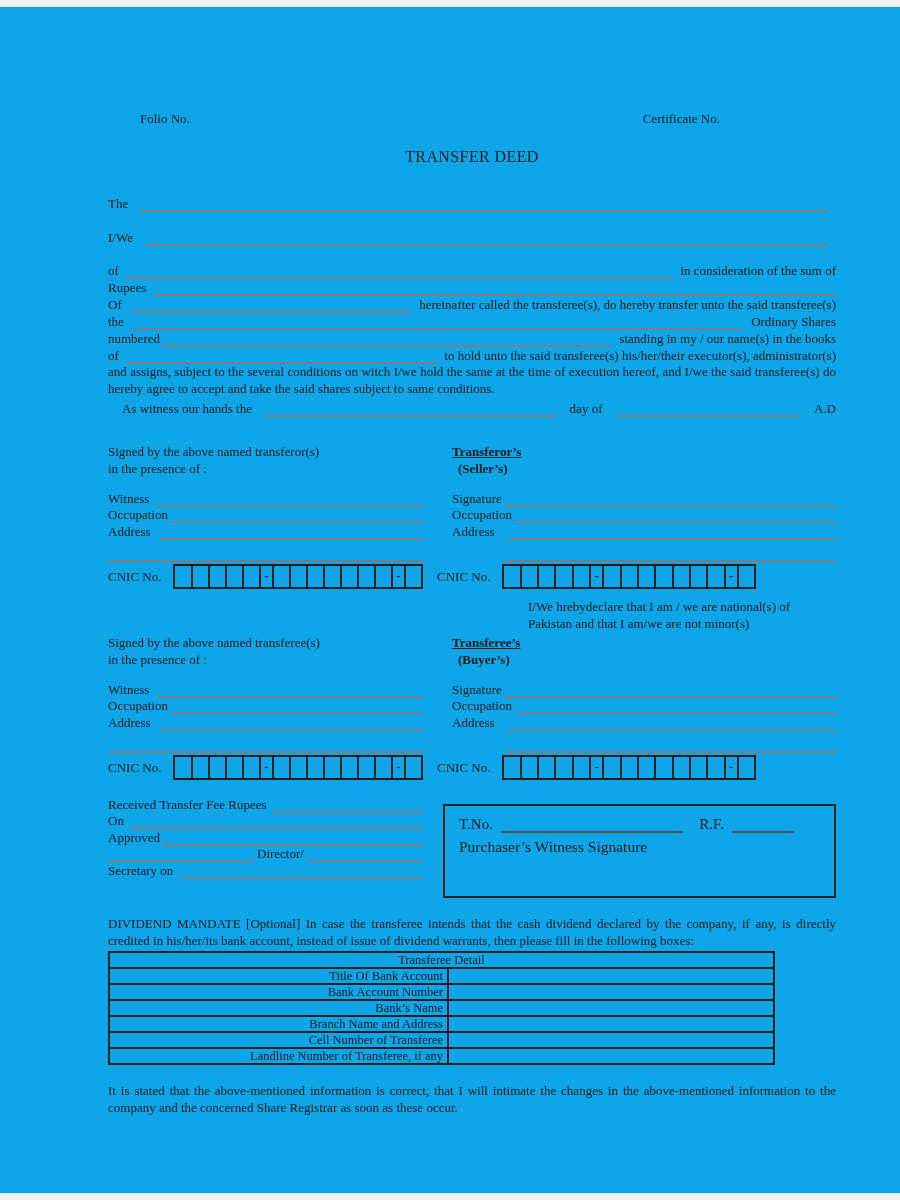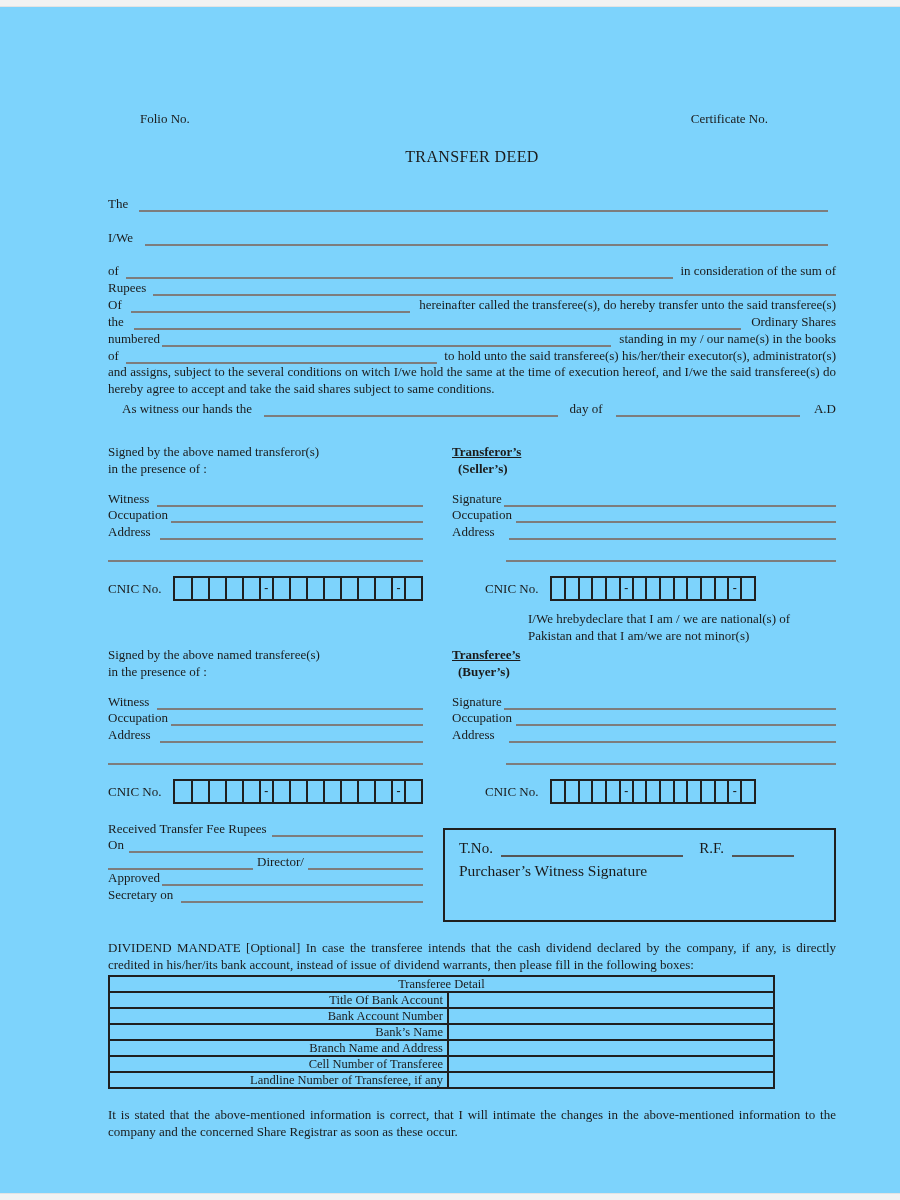--- a/index.html
+++ b/index.html
@@ -1,43 +1,43 @@
 <!DOCTYPE html>
 <html><head>
 <meta charset="utf-8">
 <style>
   * { margin:0; padding:0; box-sizing:border-box; }
   html,body { background:#fff; }
   body { width:900px; height:1200px; font-family:"Liberation Serif", serif; color:#1b1b1b; }
-  .page { position:relative; width:900px; height:1200px; background:#7dd3fc; overflow:hidden; }
+  .page { position:relative; width:900px; height:1200px; background:#0ea5e9; overflow:hidden; }
   .edge-top { position:absolute; top:0; left:0; right:0; height:7px; background:#f2f2f2; border-bottom:1px solid #e3e3e3; }
   .edge-bottom { position:absolute; bottom:0; left:0; right:0; height:7px; background:#f2f2f2; border-top:1px solid #e3e3e3; }
   .content { position:absolute; left:108px; top:0; width:728px; font-size:13px; line-height:17px; }
 
   .header-row { display:flex; margin-top:110px; }
   .folio { margin-left:32px; }
-  .cert { margin-left:auto; margin-right:68px; }
+  .cert { margin-left:auto; margin-right:116px; }
   .title { text-align:center; font-size:16px; letter-spacing:0.4px; margin-top:18px; line-height:24px; }
 
   .r { display:flex; align-items:flex-end; height:17px; }
   .bl { border-bottom:2px solid #7d7d7d; height:13px; }
   .grow { flex:1; }
   .nw { white-space:nowrap; }
   .para { text-align:justify; line-height:16.5px; }
 
   .twocol { display:flex; }
   .c-left { width:315px; }
   .c-right { flex:1; margin-left:29px; }
   .headu { font-weight:bold; text-decoration:underline; }
   .headb { font-weight:bold; padding-left:6px; }
 
   .frow { display:flex; align-items:flex-end; height:16.5px; }
   .frow .bl { height:12px; }
 
-  .cnic-row { display:flex; align-items:center; margin-top:14px;gap:48px; }
+  .cnic-row { display:flex; align-items:center; margin-top:2px; }
   .cnic-left { width:315px; display:flex; align-items:center; }
   .cnic-right { flex:1; margin-left:14px; display:flex; align-items:center; }
   .cnic-boxes { display:flex; flex:1; height:25px; border:2px solid #1f1f1f; margin-left:12px; }
   .cnic-right .cnic-boxes { margin-right:80px; }
   .cnic-cell { flex:1; border-left:2px solid #1f1f1f; }
   .cnic-boxes > :first-child { border-left:none; }
   .cnic-dash { flex:0 0 13px; border-left:2px solid #1f1f1f; display:flex; align-items:center; justify-content:center; font-weight:bold; font-size:12px; }
   .cnic-dash + .cnic-cell { border-left:2px solid #1f1f1f; }
 
   .decl { margin-left:420px; width:308px; margin-top:10px; line-height:16.5px; }
@@ -315,27 +315,27 @@
       <div class="office">
         <div class="frow">
           <span class="nw">Received Transfer Fee Rupees</span>
           <div class="bl grow" style="margin-left:5px;"></div>
         </div>
         <div class="frow">
           <span>On</span>
           <div class="bl grow" style="margin-left:5px;"></div>
         </div>
         <div class="frow">
+          <span>Approved</span>
+          <div class="bl grow" style="margin-left:2px;"></div>
+        </div>
+        <div class="frow">
           <div class="bl" style="width:145px;"></div>
           <span style="margin:0 4px;">Director/</span>
           <div class="bl grow"></div>
-        </div>
-        <div class="frow">
-          <span>Approved</span>
-          <div class="bl grow" style="margin-left:2px;"></div>
         </div>
         <div class="frow">
           <span class="nw">Secretary on</span>
           <div class="bl grow" style="margin-left:8px;"></div>
         </div>
       </div>
 
       <div class="spec-box">
         <div class="r">
           <span>T.No.</span>

